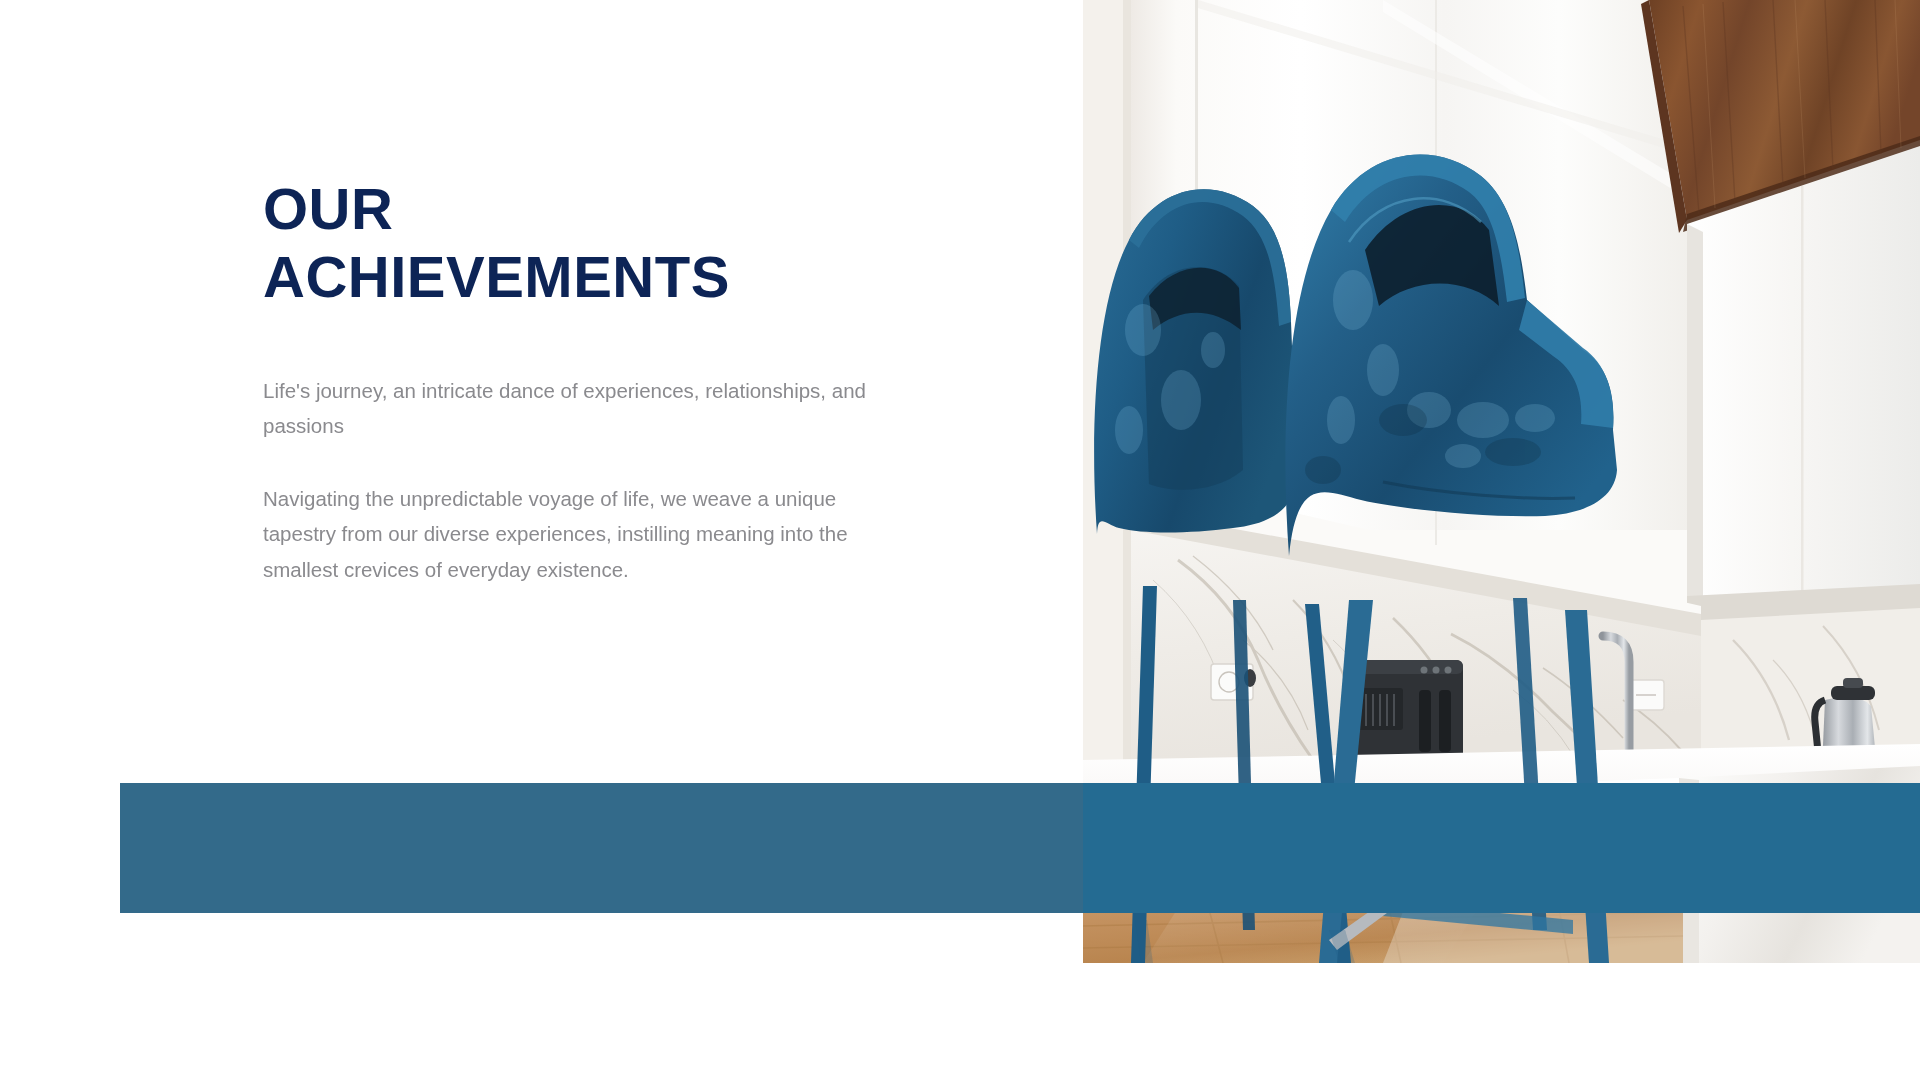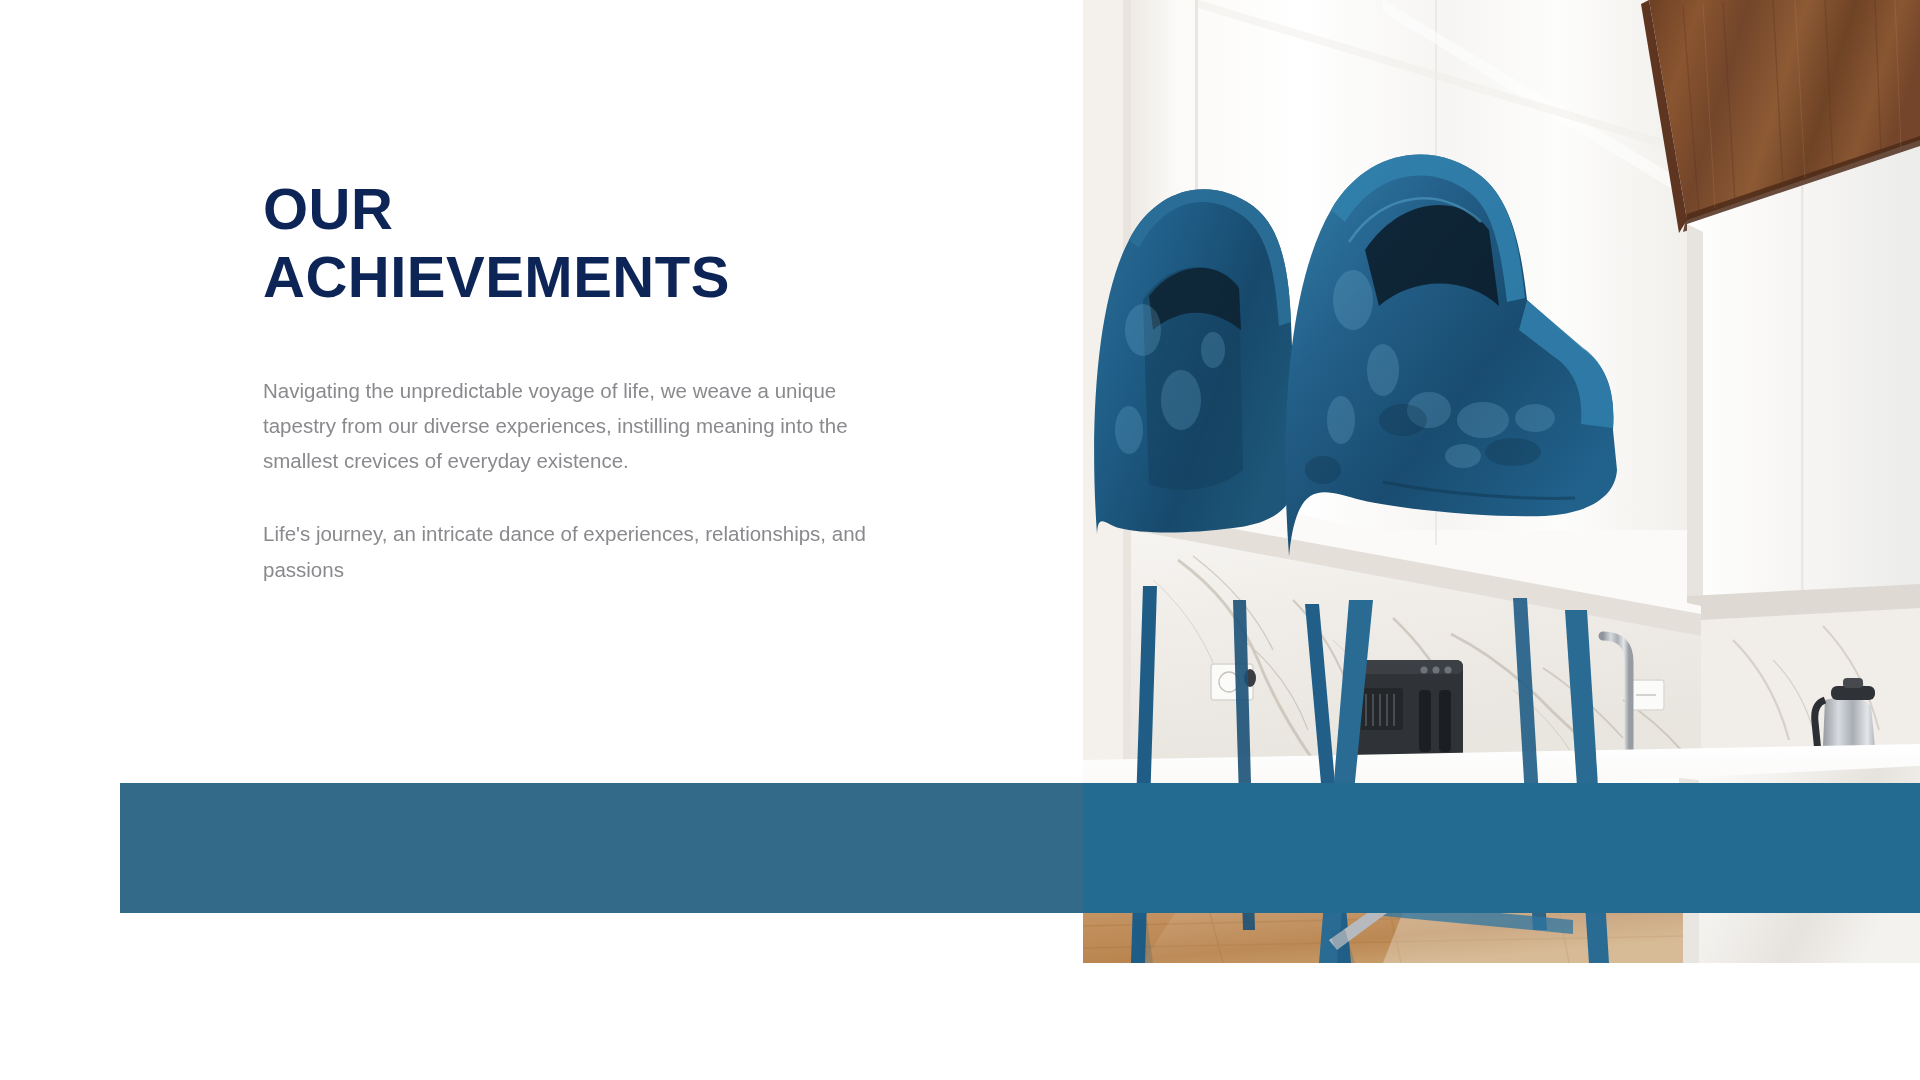--- a/index.html
+++ b/index.html
@@ -357,21 +357,21 @@
         <path d="M246 930 L256 963 L272 963 L262 930 Z"></path>
       </g>
 
     </svg>
   </div>
 
   <div id="text-column">
     <h1 id="title" style="color: rgb(13, 36, 86);">OUR
 ACHIEVEMENTS</h1>
     <div id="body-copy">
+      <p class="para" style="color: rgb(138, 138, 142);">Life's journey, an intricate dance of experiences, relationships, and passions</p>
       <p class="para" style="color: rgb(138, 138, 142);">Navigating the unpredictable voyage of life, we weave a unique tapestry from our diverse experiences, instilling meaning into the smallest crevices of everyday existence.</p>
-      <p class="para" style="color: rgb(138, 138, 142);">Life's journey, an intricate dance of experiences, relationships, and passions</p>
     </div>
   </div>
 
   <div id="accent-band" style="background: rgb(51, 106, 138);"></div>
   <div id="accent-band-over-photo" style="background: rgba(30, 108, 150, 0.72);"></div>
 
 </div>
 
 </body></html>

